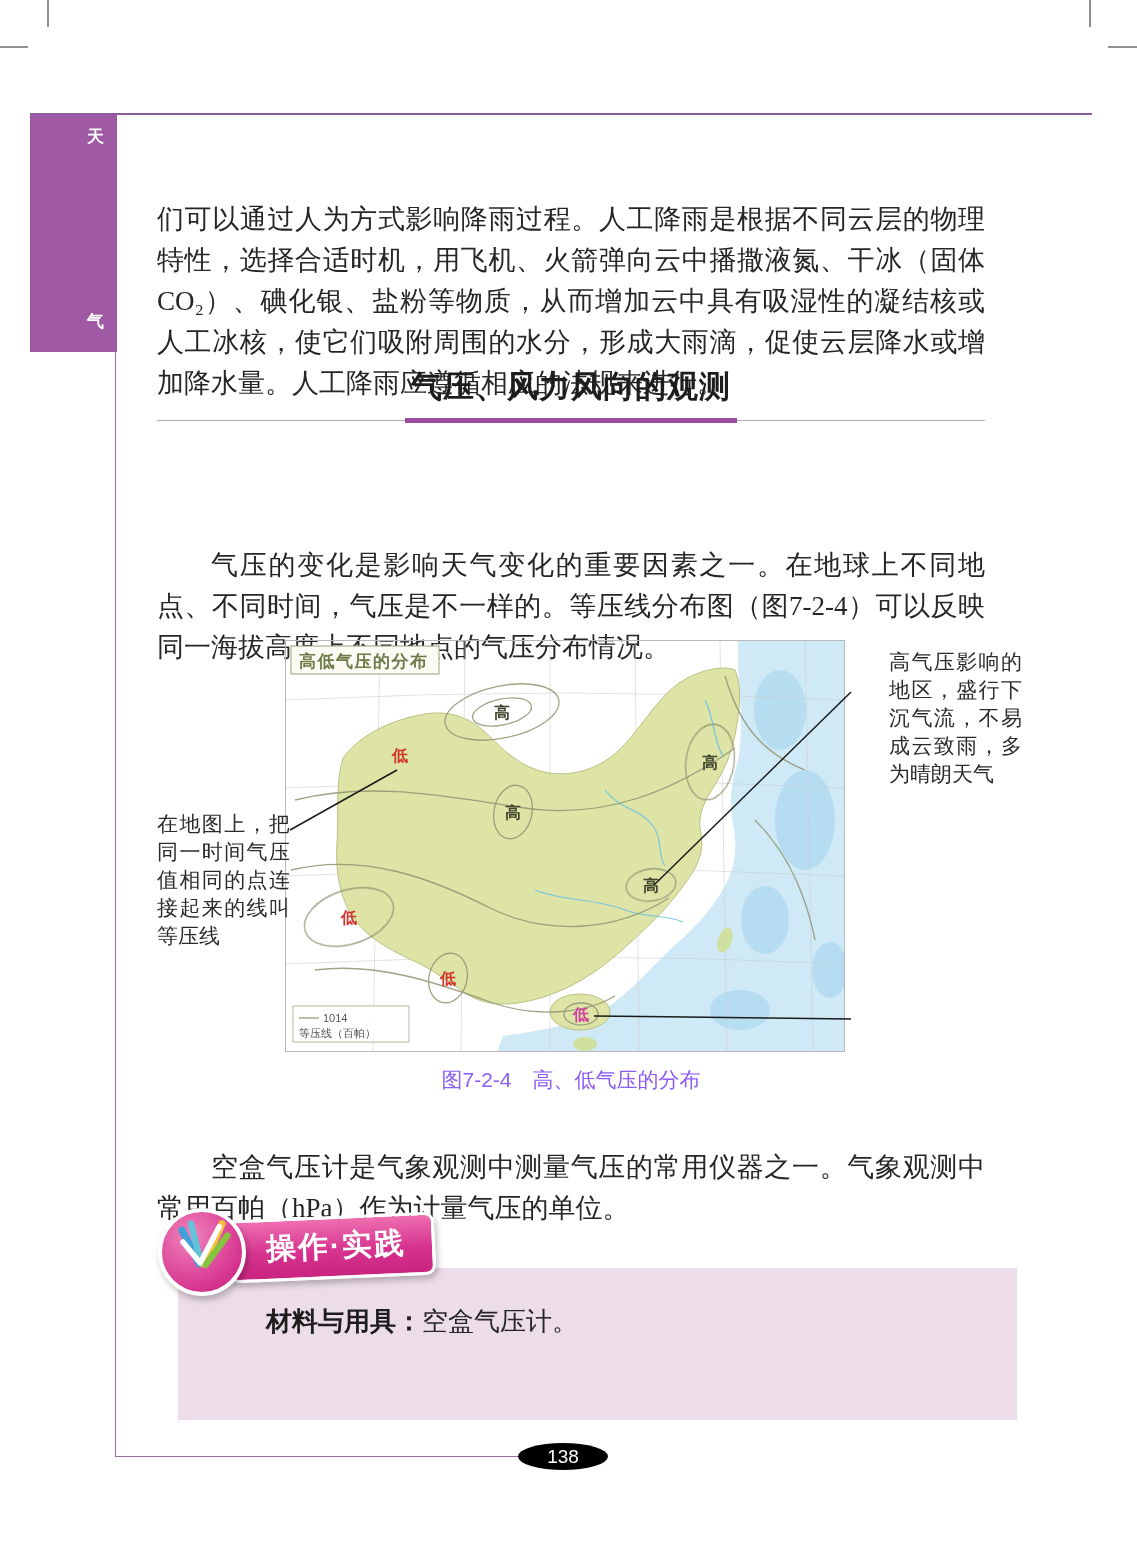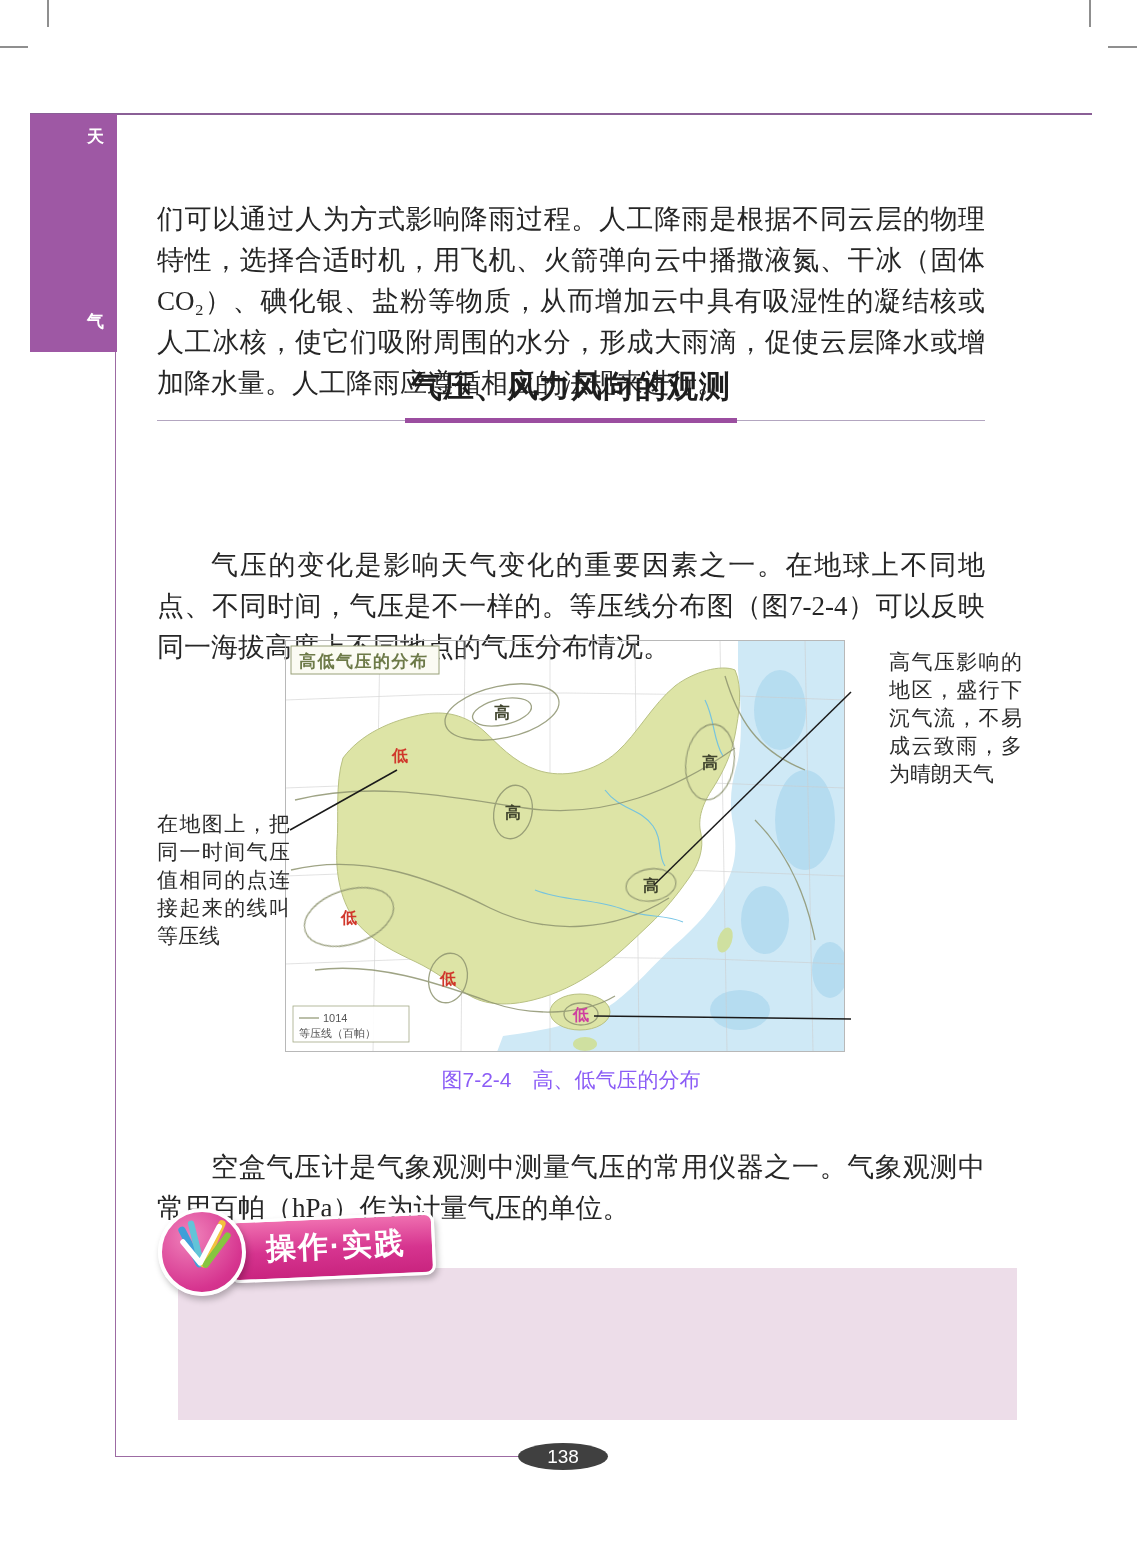--- a/index.html
+++ b/index.html
@@ -23,21 +23,21 @@
   
   .top-rule{position:absolute;left:30px;top:113px;width:1062px;height:2px;background:#8a5f96;}
   .left-vline{position:absolute;left:115px;top:352px;width:1px;height:1105px;background:#9c6ba3;}
   .bottom-rule{position:absolute;left:115px;top:1456px;width:404px;height:1px;background:#9c6ba3;}
   .side-tab{position:absolute;left:30px;top:114px;width:87px;height:238px;background:#9e58a4;}
   .side-tab .ch{position:absolute;right:13px;color:#fff;font-family:"Liberation Sans",sans-serif;
     font-size:17px;font-weight:bold;}
   .side-tab .ch.top{top:11px;}
   .side-tab .ch.bottom{bottom:19px;}
 
-  .page-badge{position:absolute;left:518px;top:1443px;width:90px;height:27px;background:#404040;
+  .page-badge{position:absolute;left:518px;top:1443px;width:90px;height:27px;background:#000000;
     border-radius:50%;display:flex;align-items:center;justify-content:center;
     color:#fff;font-family:"Liberation Sans",sans-serif;font-size:19px;}
 
   
   .content{position:absolute;left:157px;top:0;width:828px;height:1280px;}
   .para{position:absolute;left:0;width:828px;font-size:27px;line-height:41px;
     text-align:justify;color:#262626;}
   .para.indent{text-indent:2em;}
   .para1{top:172px;}
   .para2{top:436px;}
@@ -212,20 +212,23 @@
         <line x1="694" y1="379" x2="437" y2="376" stroke="#1a1a1a" stroke-width="1.5"></line>
       </svg>
     </div>
 
     <div class="caption">图7-2-4　高、低气压的分布</div>
 
     <p class="para indent para4">空盒气压计是气象观测中测量气压的常用仪器之一。气象观测中常用百帕（hPa）作为计量气压的单位。</p>
 
     <div class="practice">
       <div class="practice-box">
+        <div class="materials">
+          <span class="lbl">材料与用具：</span><span class="val">空盒气压计。</span>
+        </div>
       </div>
 
       <div class="badge">
         <div class="badge-pill">操作·实践</div>
         <div class="badge-circle">
           <svg width="80" height="80" viewBox="0 0 88 88" xmlns="http://www.w3.org/2000/svg">
             <line x1="22" y1="20" x2="41" y2="57" stroke="#3f9fd8" stroke-width="8" stroke-linecap="round"></line>
             <line x1="32" y1="13" x2="43" y2="57" stroke="#62c4d8" stroke-width="7" stroke-linecap="round"></line>
             <line x1="66" y1="13" x2="46" y2="57" stroke="#f2c23e" stroke-width="8" stroke-linecap="round"></line>
             <line x1="72" y1="26" x2="48" y2="58" stroke="#86c440" stroke-width="7" stroke-linecap="round"></line>

